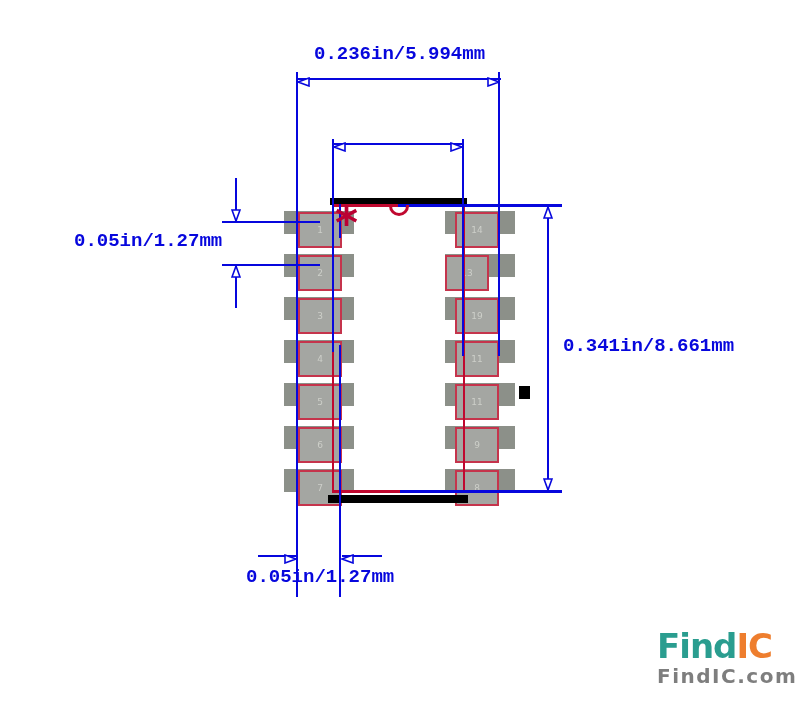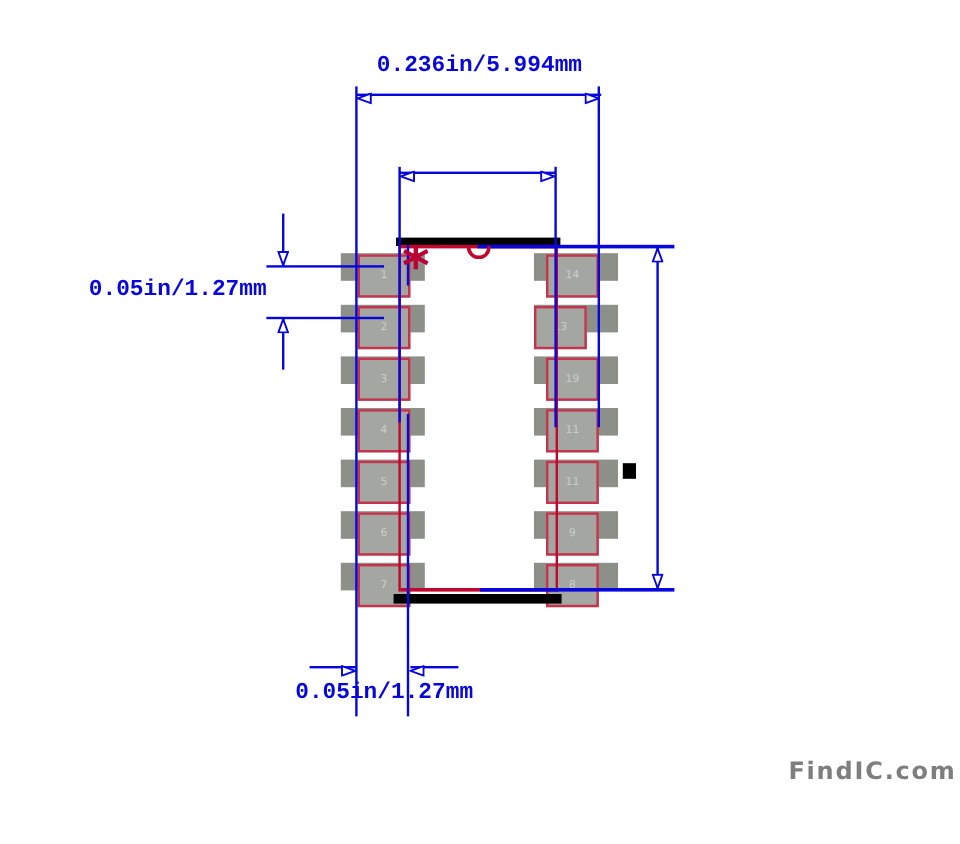--- a/index.html
+++ b/index.html
@@ -51,20 +51,21 @@
     color:#7e7e7e;letter-spacing:1.5px;line-height:1;margin-top:3px;
   }
 </style>
 </head>
 <body>
 
 <div class="canvas">
 
   <span class="dim-label" id="t-top-outer">0.236in/5.994mm</span>
   <span class="dim-label" id="t-left-pitch">0.05in/1.27mm</span>
+  <span class="dim-label" id="t-right-height">0.341in/8.661mm</span>
   <span class="dim-label" id="t-bottom-lead">0.05in/1.27mm</span>
 
   <div id="draw-layer" class="abs" style="left:0;top:0;width:800px;height:703px;">
       <div class="pad" style="left: 284px; top: 211px;">
         <div class="pad-inner" style="left: 14px; width: 44px;">
           <span class="pad-num">1</span>
         </div>
       </div>
       <div class="pad" style="left: 284px; top: 254px;">
         <div class="pad-inner" style="left: 14px; width: 44px;">
@@ -183,16 +184,17 @@
           <polygon points="12,5 1,1 1,9" fill="#ffffff" stroke="#0707dd" stroke-width="1.6"></polygon>
         </svg></div>
       <div class="abs" style="left: 341px; top: 551px; width: 13px; height: 10px;"><svg width="13" height="10">
           <polygon points="1,5 12,1 12,9" fill="#ffffff" stroke="#0707dd" stroke-width="1.6"></polygon>
         </svg></div>
       <div class="notch" style="left: 389px; top: 205px; width: 20px; height: 11px;"></div>
       <div class="pin1-star" style="left: 335px; top: 201px; font-size: 44px;">*</div>
     </div>
 
   <div class="logo">
+    <div class="logo-main"><span class="logo-find">Find</span><span class="logo-ic">IC</span></div>
     <div class="logo-sub">FindIC.com</div>
   </div>
 
 </div>
 
 </body></html>

